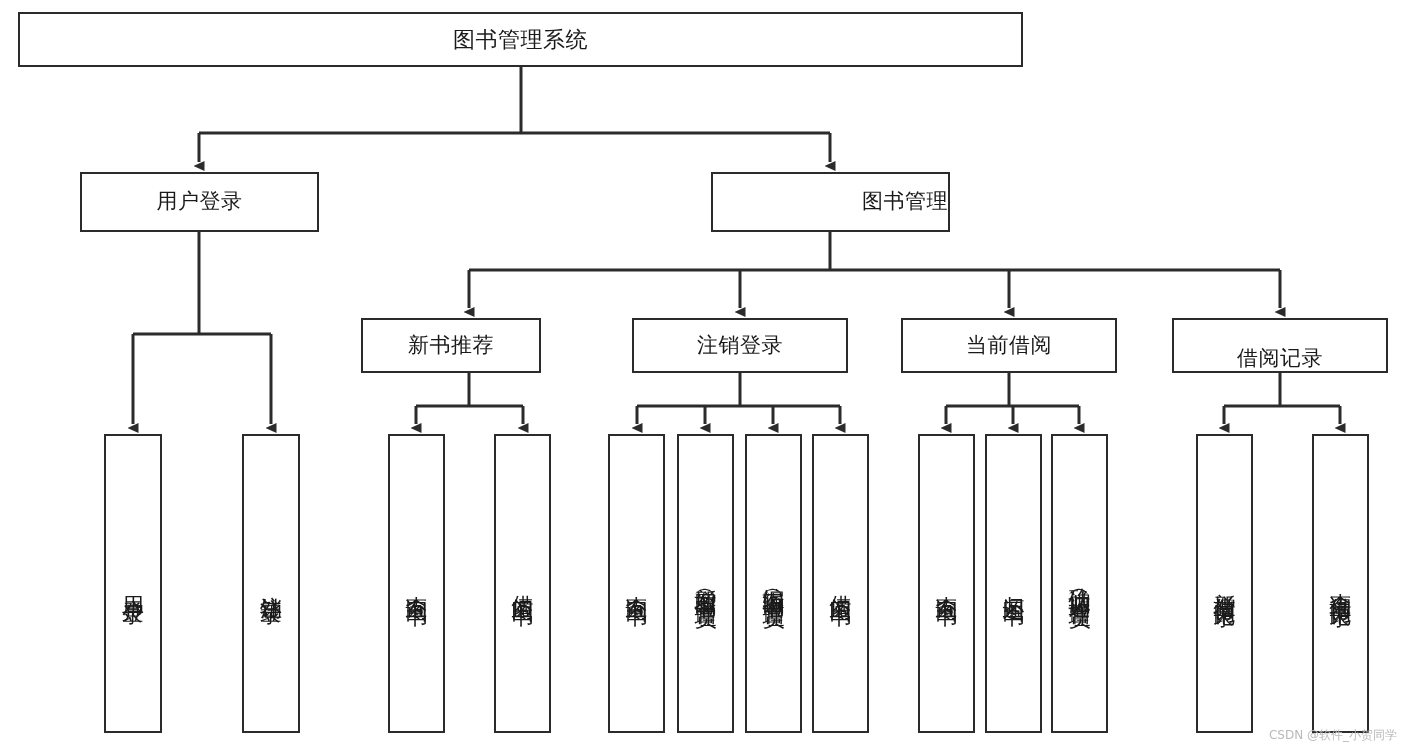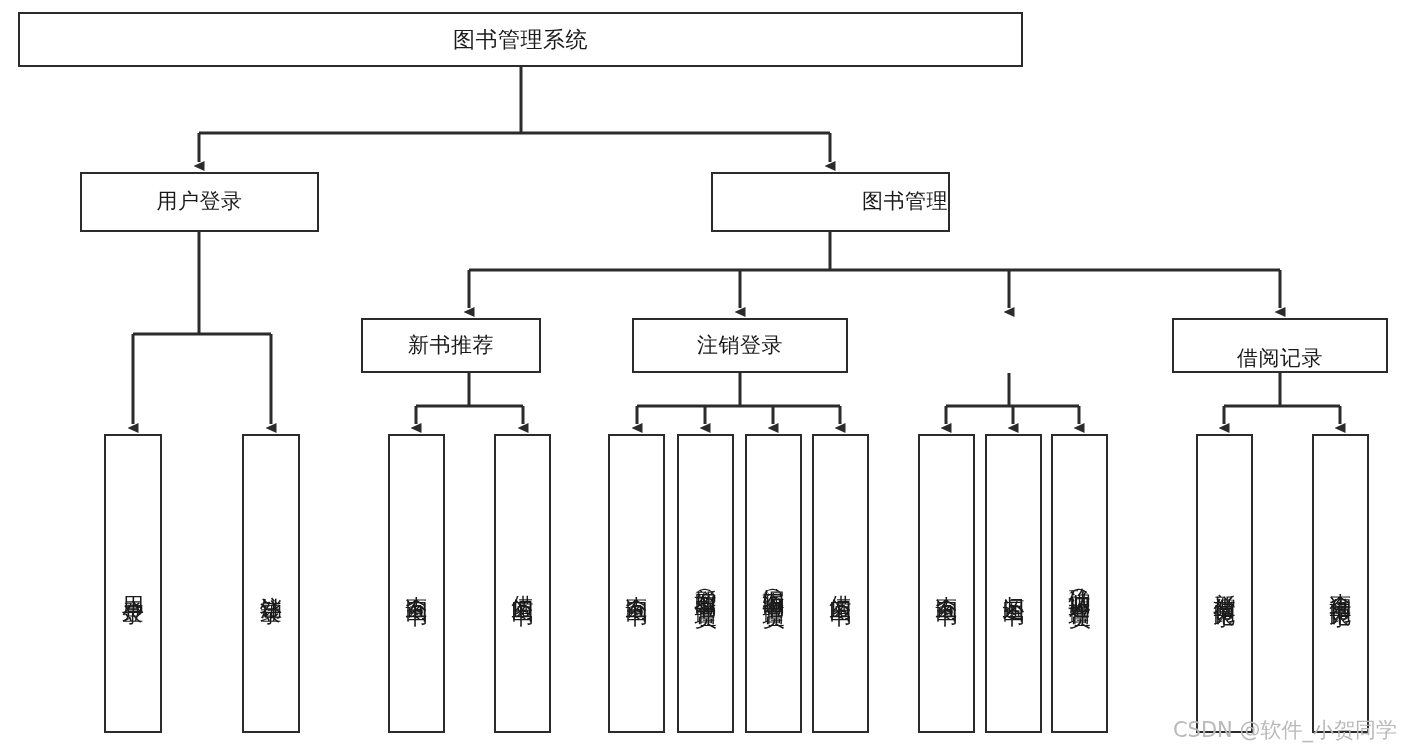--- a/index.html
+++ b/index.html
@@ -63,21 +63,21 @@
     white-space: nowrap;
     max-height: 268px;
   }
   .node.v.tall .lbl {
     max-height: 290px;
   }
   #watermark {
     position: absolute;
     right: 8px;
     bottom: 3px;
-    font-size: 21px;
+    font-size: 12px;
     color: #b9b9b9;
     white-space: nowrap;
     z-index: 5;
     font-family: "DejaVu Sans", "Liberation Sans", sans-serif;
   }
 </style>
 </head>
 <body>
 
 <div id="canvas">
@@ -145,20 +145,23 @@
   </div>
 
   <div class="node h" style="left:361px; top:318px; width:180px; height:55px;align-items:center;">
     <span class="lbl">新书推荐</span>
   </div>
 
   <div class="node h" style="left:632px; top:318px; width:216px; height:55px;">
     <span class="lbl">注销登录</span>
   </div>
 
+  <div class="node h" style="left:901px; top:318px; width:216px; height:55px;">
+    <span class="lbl">当前借阅</span>
+  </div>
 
   <div class="node h" style="left:1172px; top:318px; width:216px; height:55px;align-items:flex-end;">
     <span class="lbl">借阅记录</span>
   </div>
 
   <div class="node v" style="left:104px; top:434px; width:58px; height:299px;">
     <span class="lbl">用户登录</span>
   </div>
 
   <div class="node v" style="left:242px; top:434px; width:58px; height:299px;">

